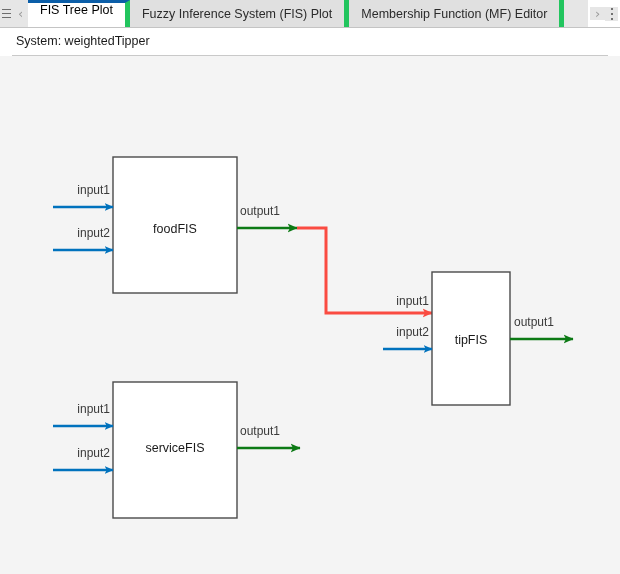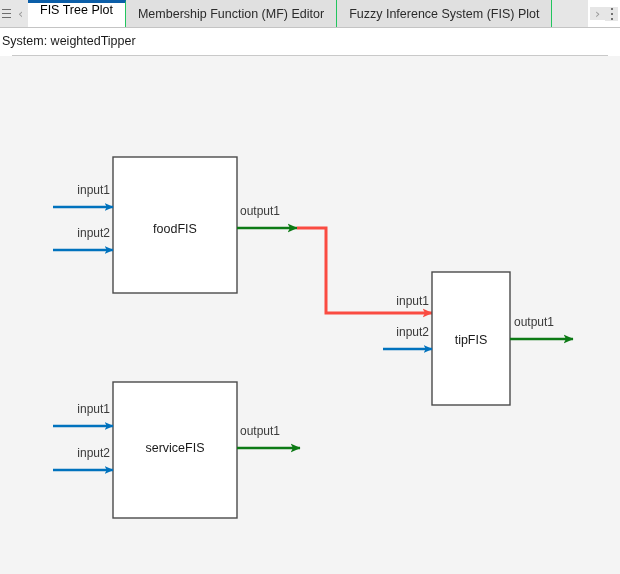--- a/index.html
+++ b/index.html
@@ -52,21 +52,21 @@
   .tabs-strip {
     display: flex;
     align-items: stretch;
     flex: 1 1 auto;
     min-width: 0;
     overflow: hidden;
   }
   .tab {
     position: relative;
     background: #e0e0e0;
-    border-right: 1px solid #22c55e;
+    border-right: 5px solid #22c55e;
     box-sizing: border-box;
     display: flex;
     align-items: center;
     justify-content: center;
     padding: 11px 12px;
     font-size: 12.5px;
     color: #2b2b2b;
     white-space: nowrap;
     flex: 0 0 auto;
   }
@@ -99,21 +99,21 @@
 
   
   #sysbar {
     position: absolute;
     left: 0; top: 28px;
     width: 620px; height: 27px;
     background: #ffffff;
   }
   #sys-label {
     position: absolute;
-    left: 2px; top: 6px;
+    left: 16px; top: 6px;
     font-size: 12.5px;
     color: #1a1a1a;
     white-space: nowrap;
   }
   #sys-rule {
     position: absolute;
     left: 12px; top: 55px;
     width: 596px; height: 1px;
     background: #c9c9c9;
   }
@@ -185,24 +185,24 @@
 
   <div class="tb-btn chev">
     <span class="chev-glyph">‹</span>
   </div>
 
   <div class="tabs-strip">
     <div class="tab active">
       <span>FIS Tree Plot</span>
     </div>
     <div class="tab">
+      <span>Fuzzy Inference System (FIS) Plot</span>
+    </div>
+    <div class="tab">
       <span>Membership Function (MF) Editor</span>
-    </div>
-    <div class="tab">
-      <span>Fuzzy Inference System (FIS) Plot</span>
     </div>
     <div class="tab clipped">
       <span>Rule</span>
     </div>
   </div>
 
   <div class="tb-right">
     <div class="tb-btn chev">
       <span class="chev-glyph">›</span>
     </div>

